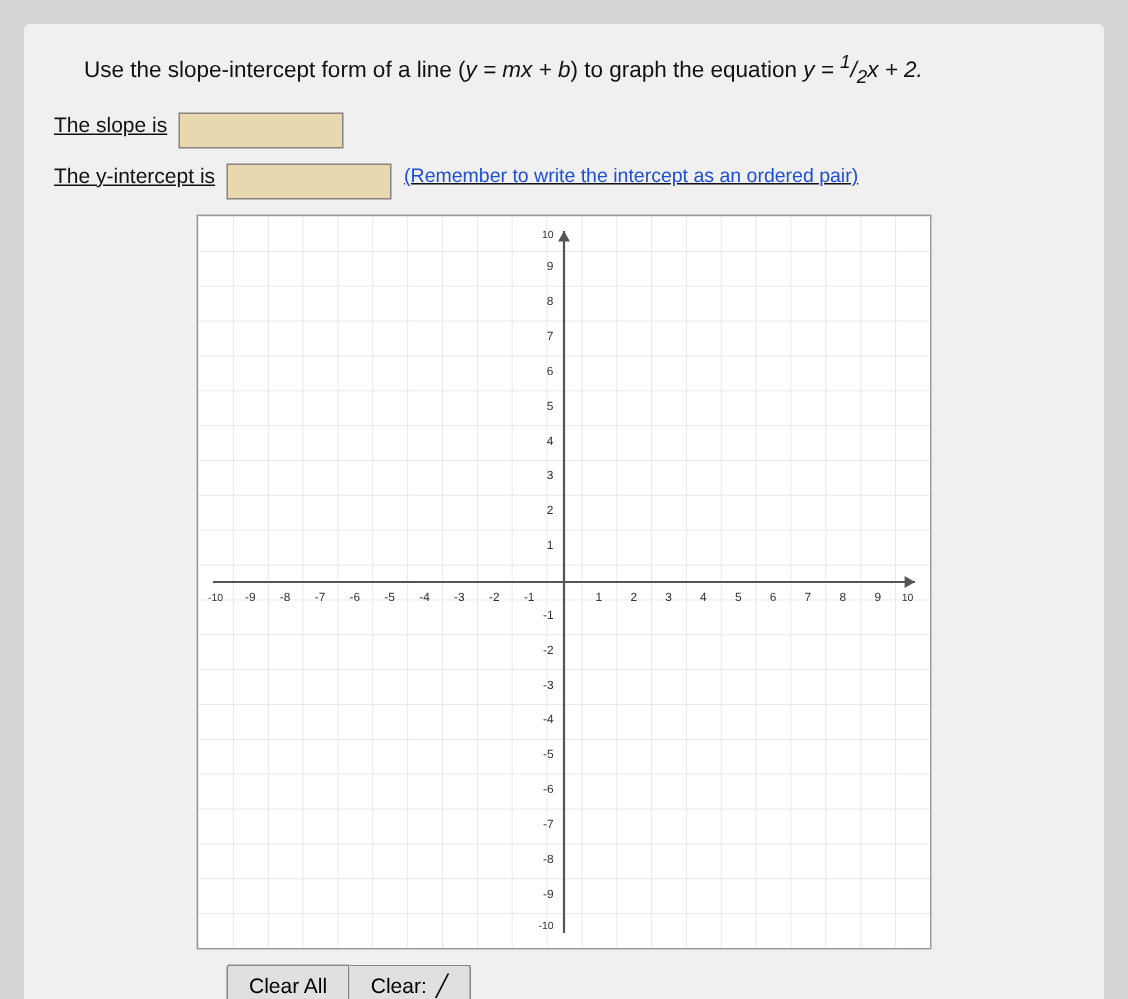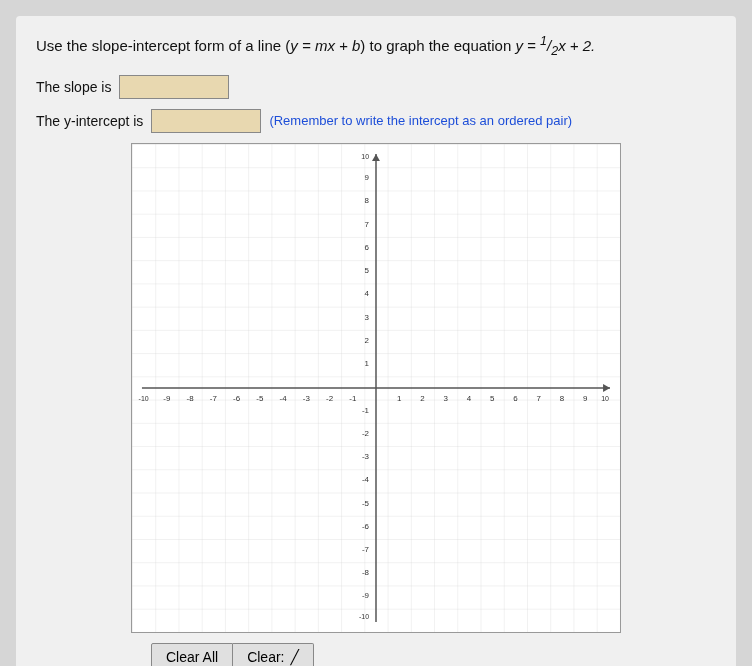--- a/index.html
+++ b/index.html
@@ -17,31 +17,32 @@
       background: #f0f0f0;
       width: 720px;
       padding: 16px 20px 20px 20px;
       border-radius: 4px;
     }
     .instruction {
       font-size: 15px;
       line-height: 1.5;
       margin-bottom: 14px;
       color: #111;
+      margin-left: 20px;
     }
     .instruction .math {
       font-style: italic;
     }
     .field-row {
       display: flex;
-      align-items: center;
       gap: 8px;
       margin-bottom: 10px;
       font-size: 14px;
       color: #111;
+      text-decoration: underline;
     }
     .field-row input {
       border: 1px solid #888;
       background: #e8d8b0;
       height: 24px;
       width: 110px;
       padding: 0 4px;
       font-size: 13px;
       outline: none;
     }

